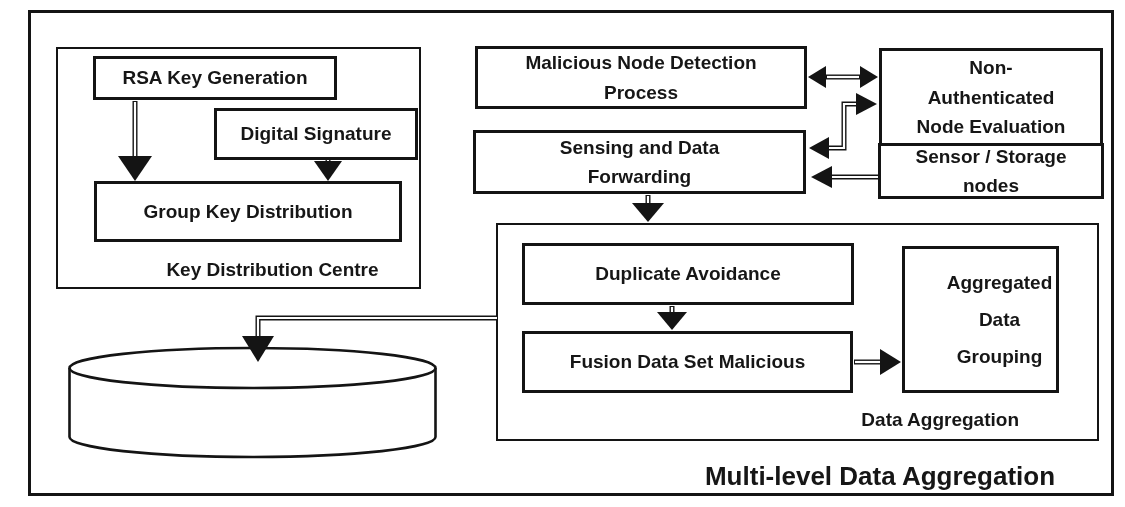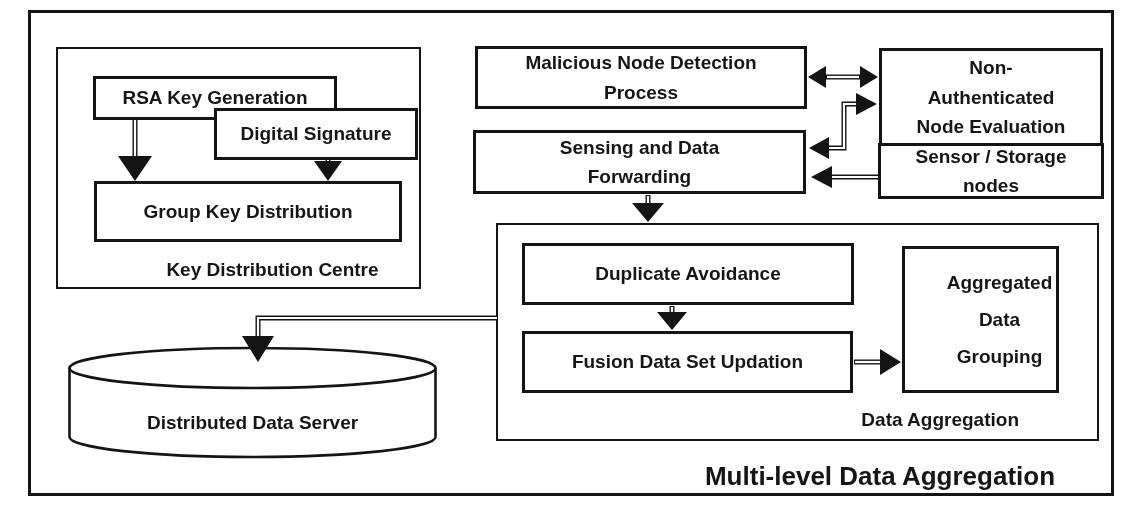--- a/index.html
+++ b/index.html
@@ -43,21 +43,21 @@
 <body>
 
 <div class="stage">
 
   <div class="outer"></div>
 
   <div class="group" style="left:56px; top:47px; width:365px; height:242px;">
     <div class="kdc-caption">Key Distribution Centre</div>
   </div>
 
-  <div class="box" style="left:93px; top:56px; width:244px; height:44px;margin-top:20px;">
+  <div class="box" style="left:93px; top:56px; width:244px; height:44px;">
     <span>RSA Key Generation</span>
   </div>
 
   <div class="box" style="left:214px; top:108px; width:204px; height:52px;">
     <span>Digital Signature</span>
   </div>
 
   <div class="box" style="left:94px; top:181px; width:308px; height:61px;">
     <span>Group Key Distribution</span>
   </div>
@@ -85,30 +85,29 @@
 
   <div class="group" style="left:496px; top:223px; width:603px; height:218px;">
     <div class="agg-caption">Data Aggregation</div>
   </div>
 
   <div class="box" style="left:522px; top:243px; width:332px; height:62px;">
     <span>Duplicate Avoidance</span>
   </div>
 
   <div class="box" style="left:522px; top:331px; width:331px; height:62px;">
-    <span>Fusion Data Set Updation</span>
+    <span>Fusion Data Set Malicious</span>
   </div>
 
   <div class="box tall-lines" style="left:902px; top:246px; width:157px; height:147px;padding-left:38px;">
     <span>Aggregated
 Data
 Grouping</span>
   </div>
 
-  <div class="cyl-caption">Distributed Data Server</div>
 
   <div class="title">Multi-level Data Aggregation</div>
 
   <svg class="layer" width="1125" height="507" viewBox="0 0 1125 507">
 
     <g>
       <path class="cyl" d="M 69.5 368 L 69.5 437 A 183 20 0 0 0 435.5 437 L 435.5 368"></path>
       <ellipse class="cyl" cx="252.5" cy="368" rx="183" ry="20"></ellipse>
     </g>
 

